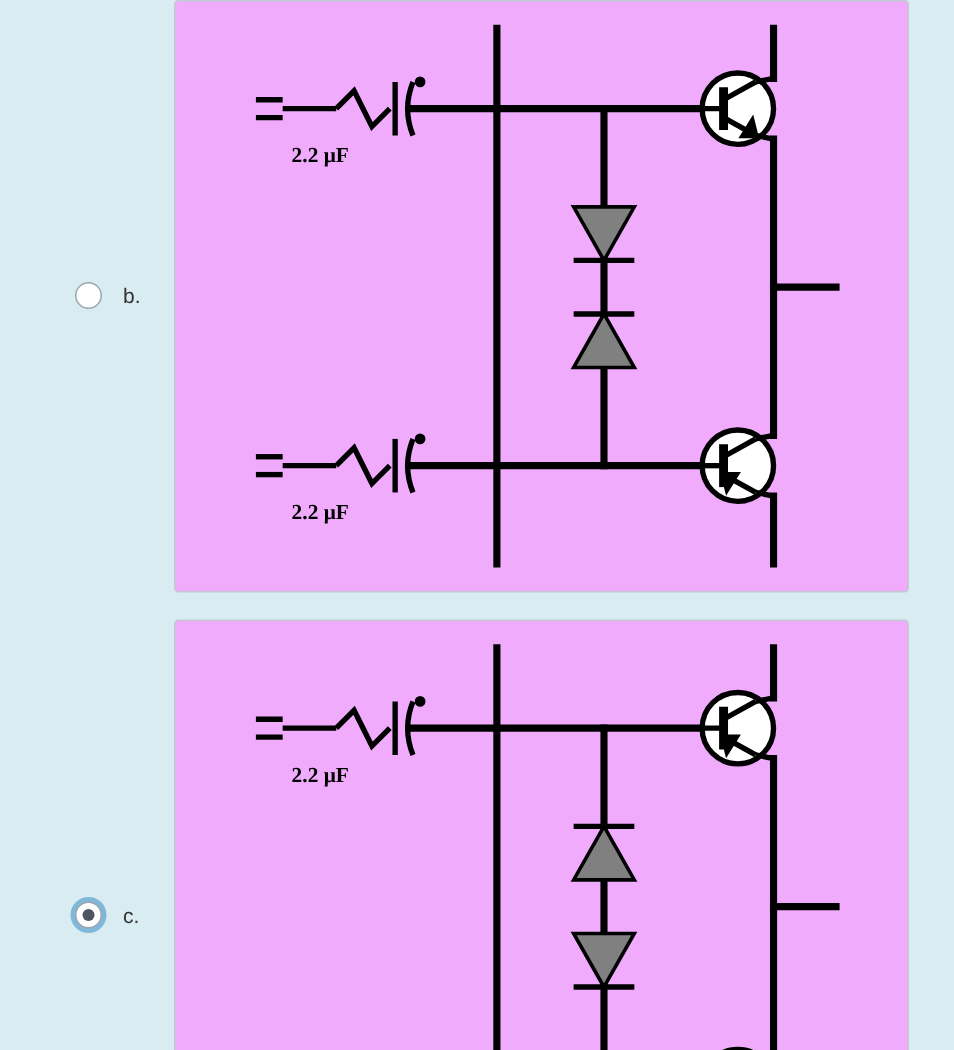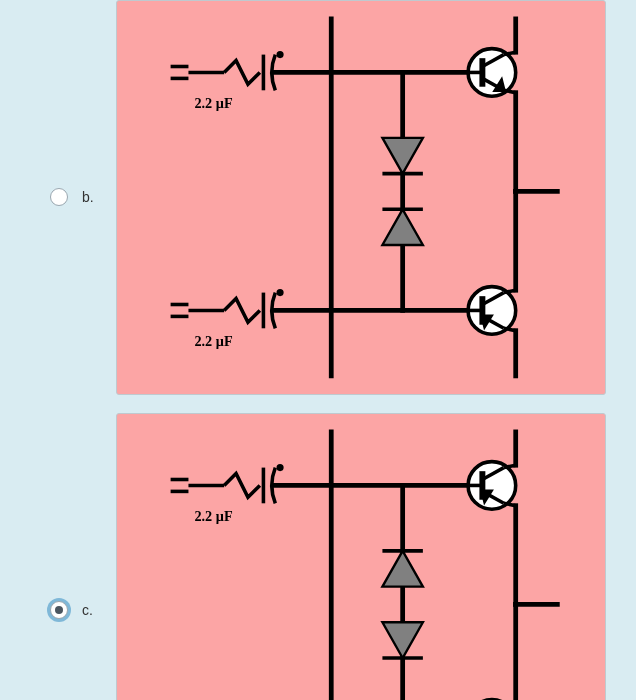--- a/index.html
+++ b/index.html
@@ -31,21 +31,21 @@
     background:#4b5660;
   }
   .radio.focus{box-shadow:0 0 0 3px #7fb8d8;}
   .opt-label{
     width:24px;flex:0 0 auto;
     color:#333;
     margin-right:10px;
   }
   .panel{
     flex:1 1 auto;
-    background:#fca5a5;
+    background:#f0abfc;
     border:1px solid #bfc9cf;
     border-radius:3px;
     padding:6px;
     box-sizing:border-box;
   }
   svg{display:block;width:100%;height:auto;}
   .cap-label{
     font:bold 12px "Times New Roman",serif;
     fill:#000;
   }

